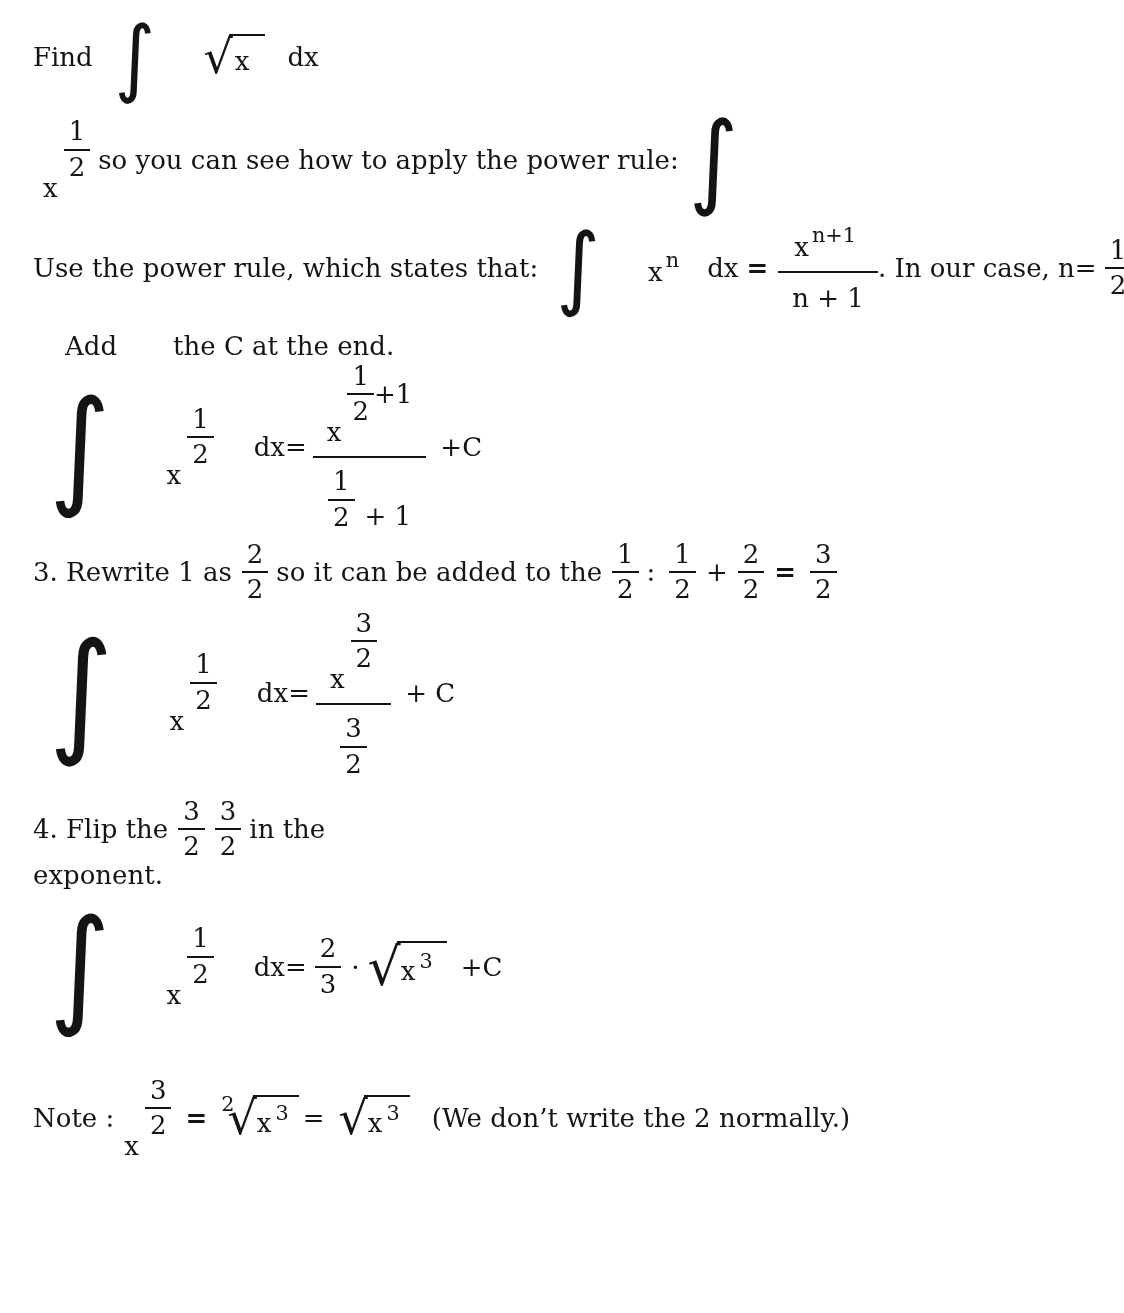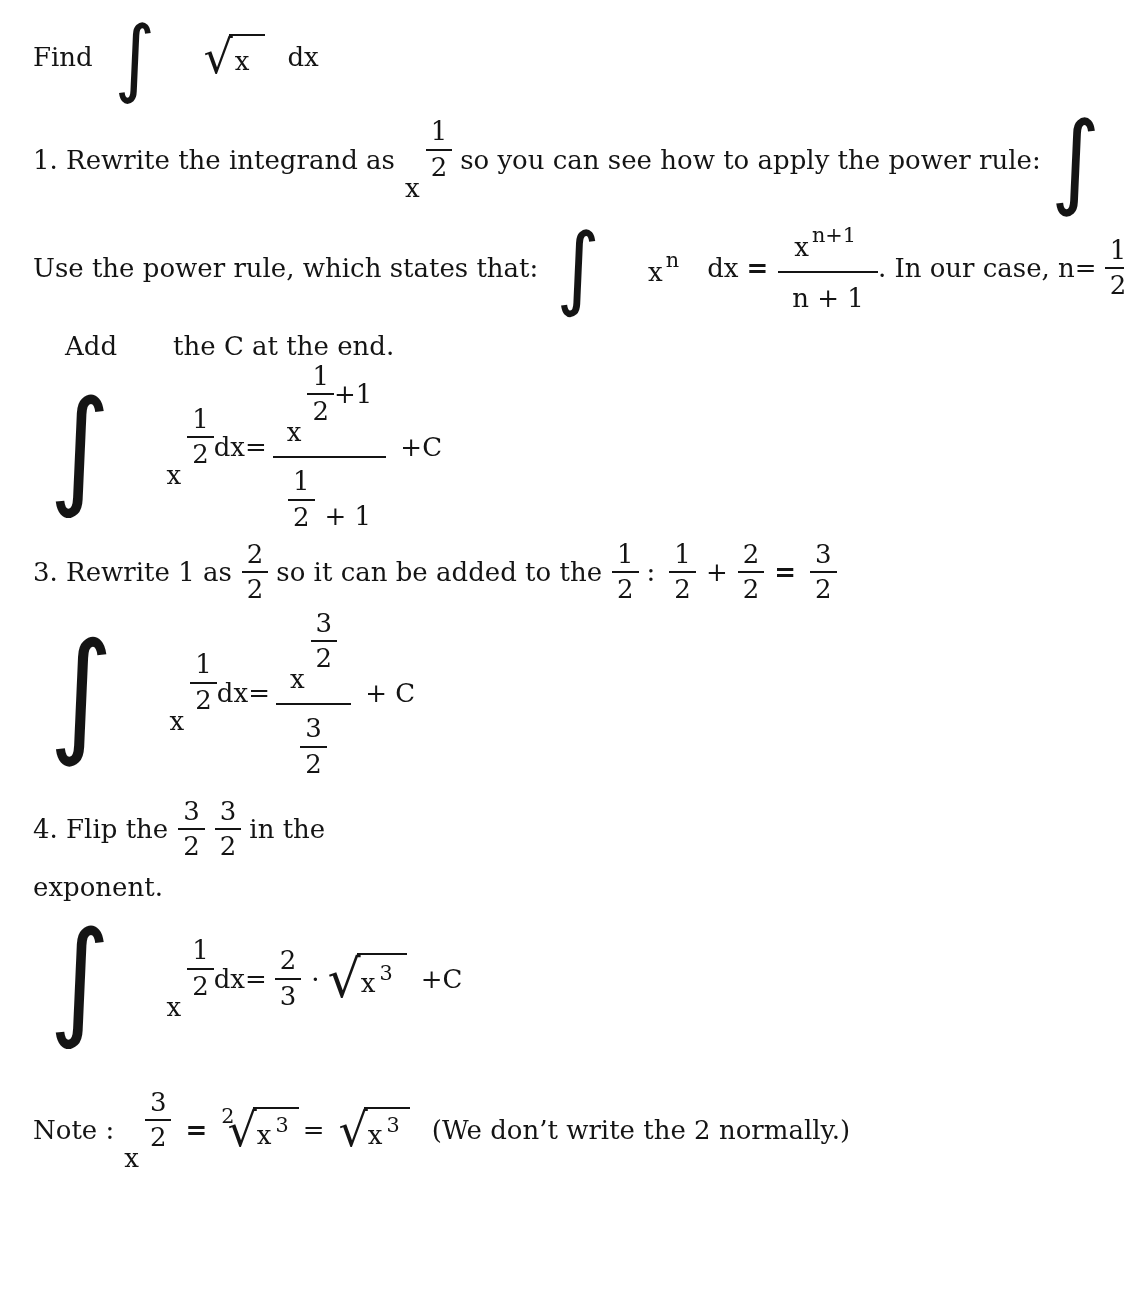--- a/index.html
+++ b/index.html
@@ -43,31 +43,31 @@
   .sqrt-52 .sb{padding:6px 14px 0 4px}
   .radx{display:inline-flex;align-items:flex-end}
   .radx .rs{margin:0 0 13px 4px;font-size:0.8em}
   .rootidx{display:inline-block;transform:translateY(-14px);margin-right:-7px;font-size:0.8em}
 
   .beq{font-weight:700}
 
   
   .g4{margin-left:4px}.g6{margin-left:6px}.g8{margin-left:8px}.g10{margin-left:10px}
   .g14{margin-left:14px}.g18{margin-left:18px}.g22{margin-left:22px}
-  .g40{}.g48{margin-left:48px}.g56{margin-left:56px}
+  .g40{margin-left:40px}.g48{margin-left:48px}.g56{margin-left:56px}
 
   .r1{margin-top:4px}
   .r2{margin-top:26px}
   .r3{margin-top:20px}
   .r4{margin-top:18px;margin-left:32px}
   .r5{margin-top:2px;margin-left:16px}
   .r6{margin-top:10px}
   .r7{margin-top:4px;margin-left:16px}
   .r8{margin-top:20px}
-  .r8b{margin-top:12px}
+  .r8b{}
   .r9{margin-top:26px;margin-left:16px}
   .r10{margin-top:58px}
 </style>
 </head>
 <body>
 
 <div class="page">
 
   <div class="row r1">
     <span>Find</span>
@@ -75,21 +75,20 @@
     <span class="sqrt sqrt-46 g48">
       <span class="sg">√</span>
       <span class="sb">
           <span>x</span>
         </span>
     </span>
     <span class="g22">dx</span>
   </div>
 
   <div class="row r2">
-    <span>1. Rewrite the integrand as</span>
     <span class="xexp g10">
       <span>x</span>
       <span class="expf"><span class="frac">
         <span class="fn">1</span>
         <span class="fd">2</span>
       </span></span>
     </span>
     <span class="g8">so you can see how to apply the power rule:</span>
     <span class="integral int-95 g10">∫</span>
 

